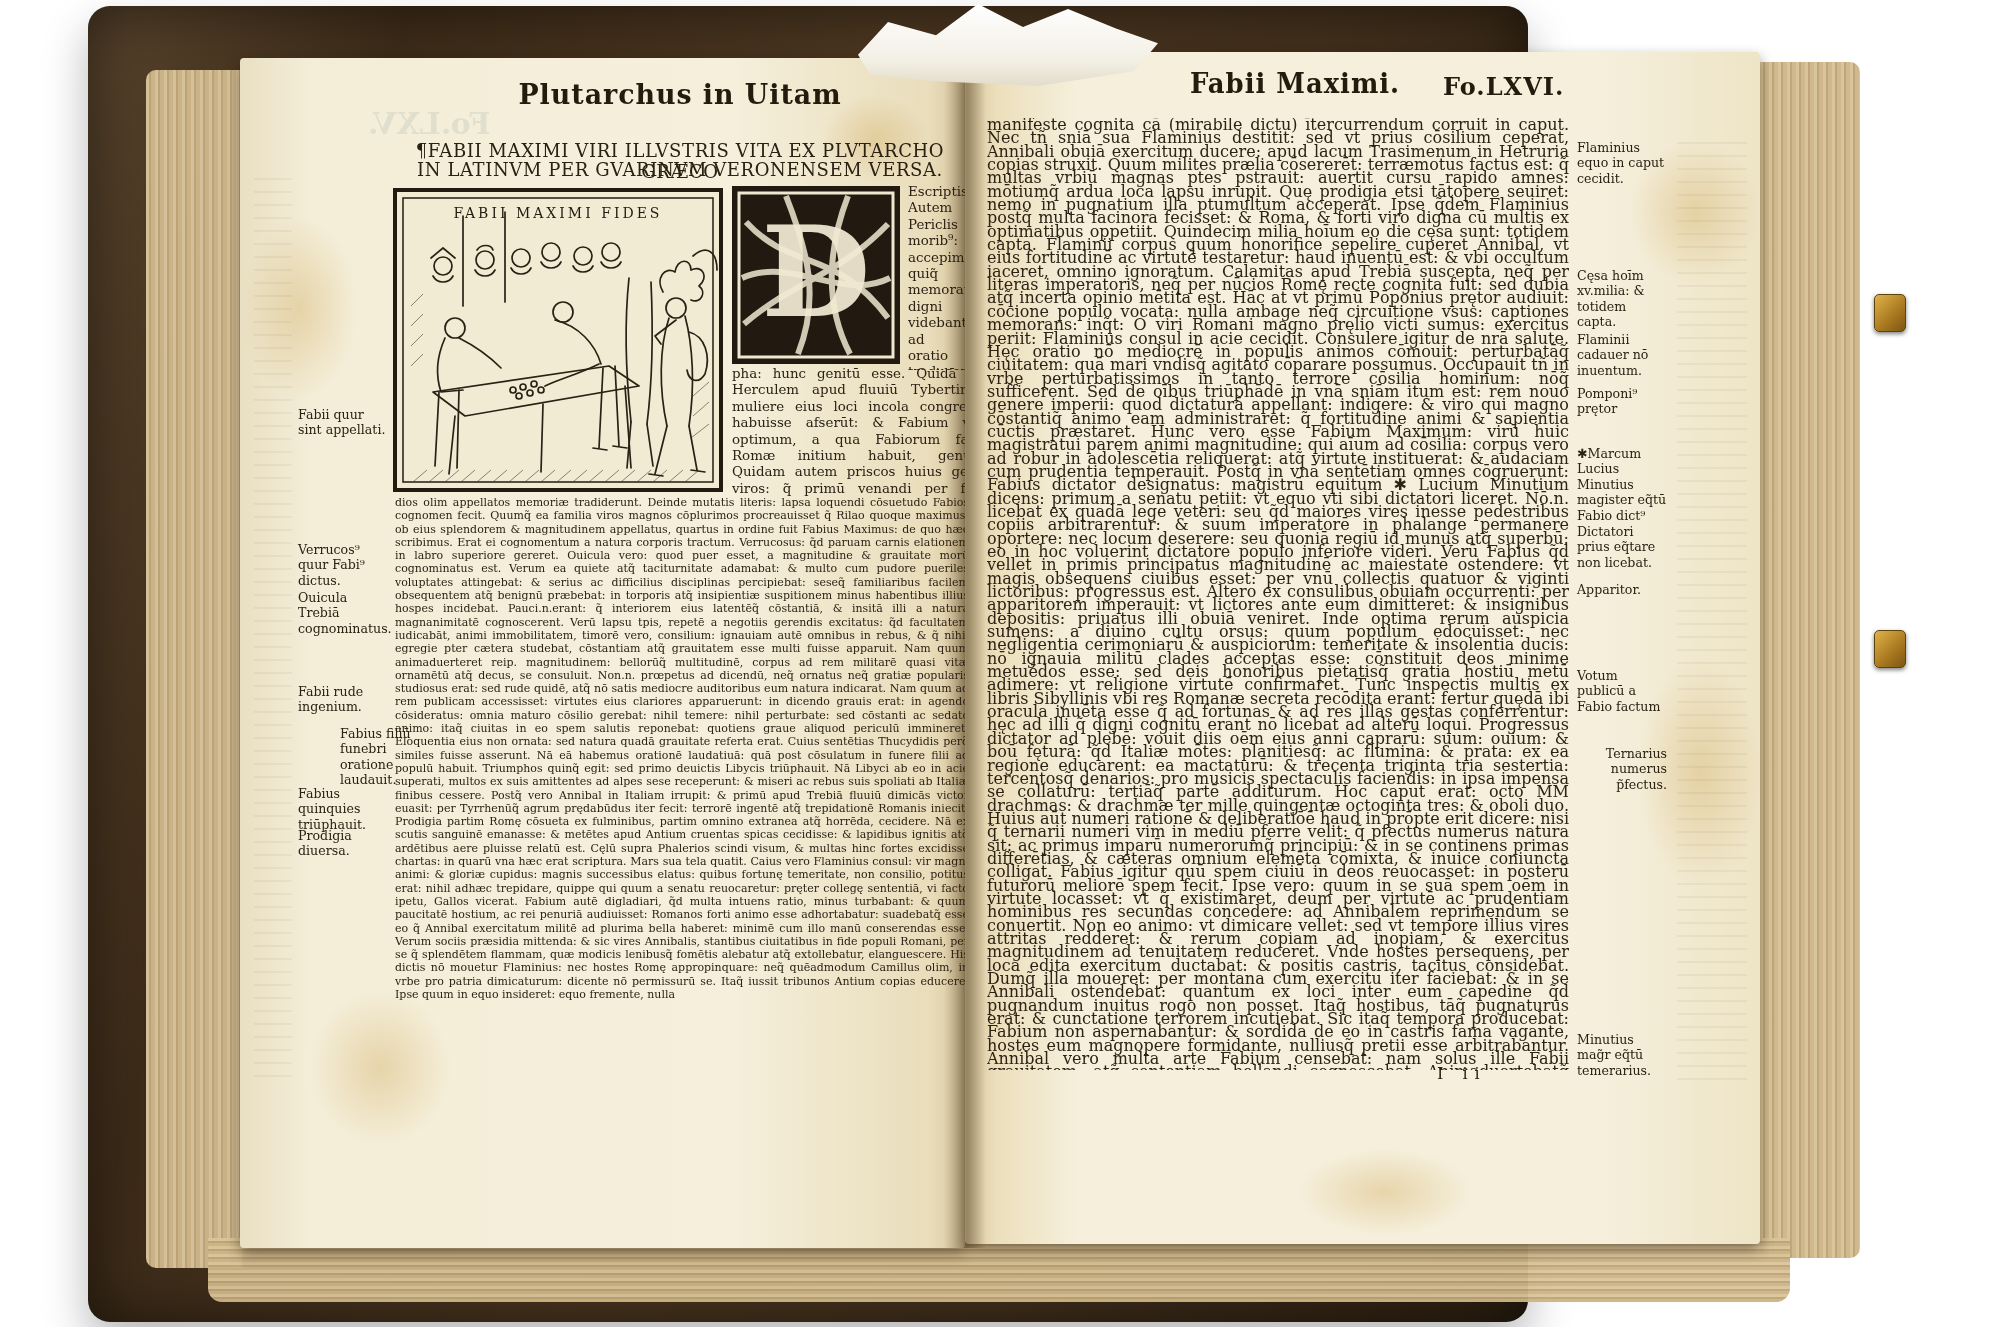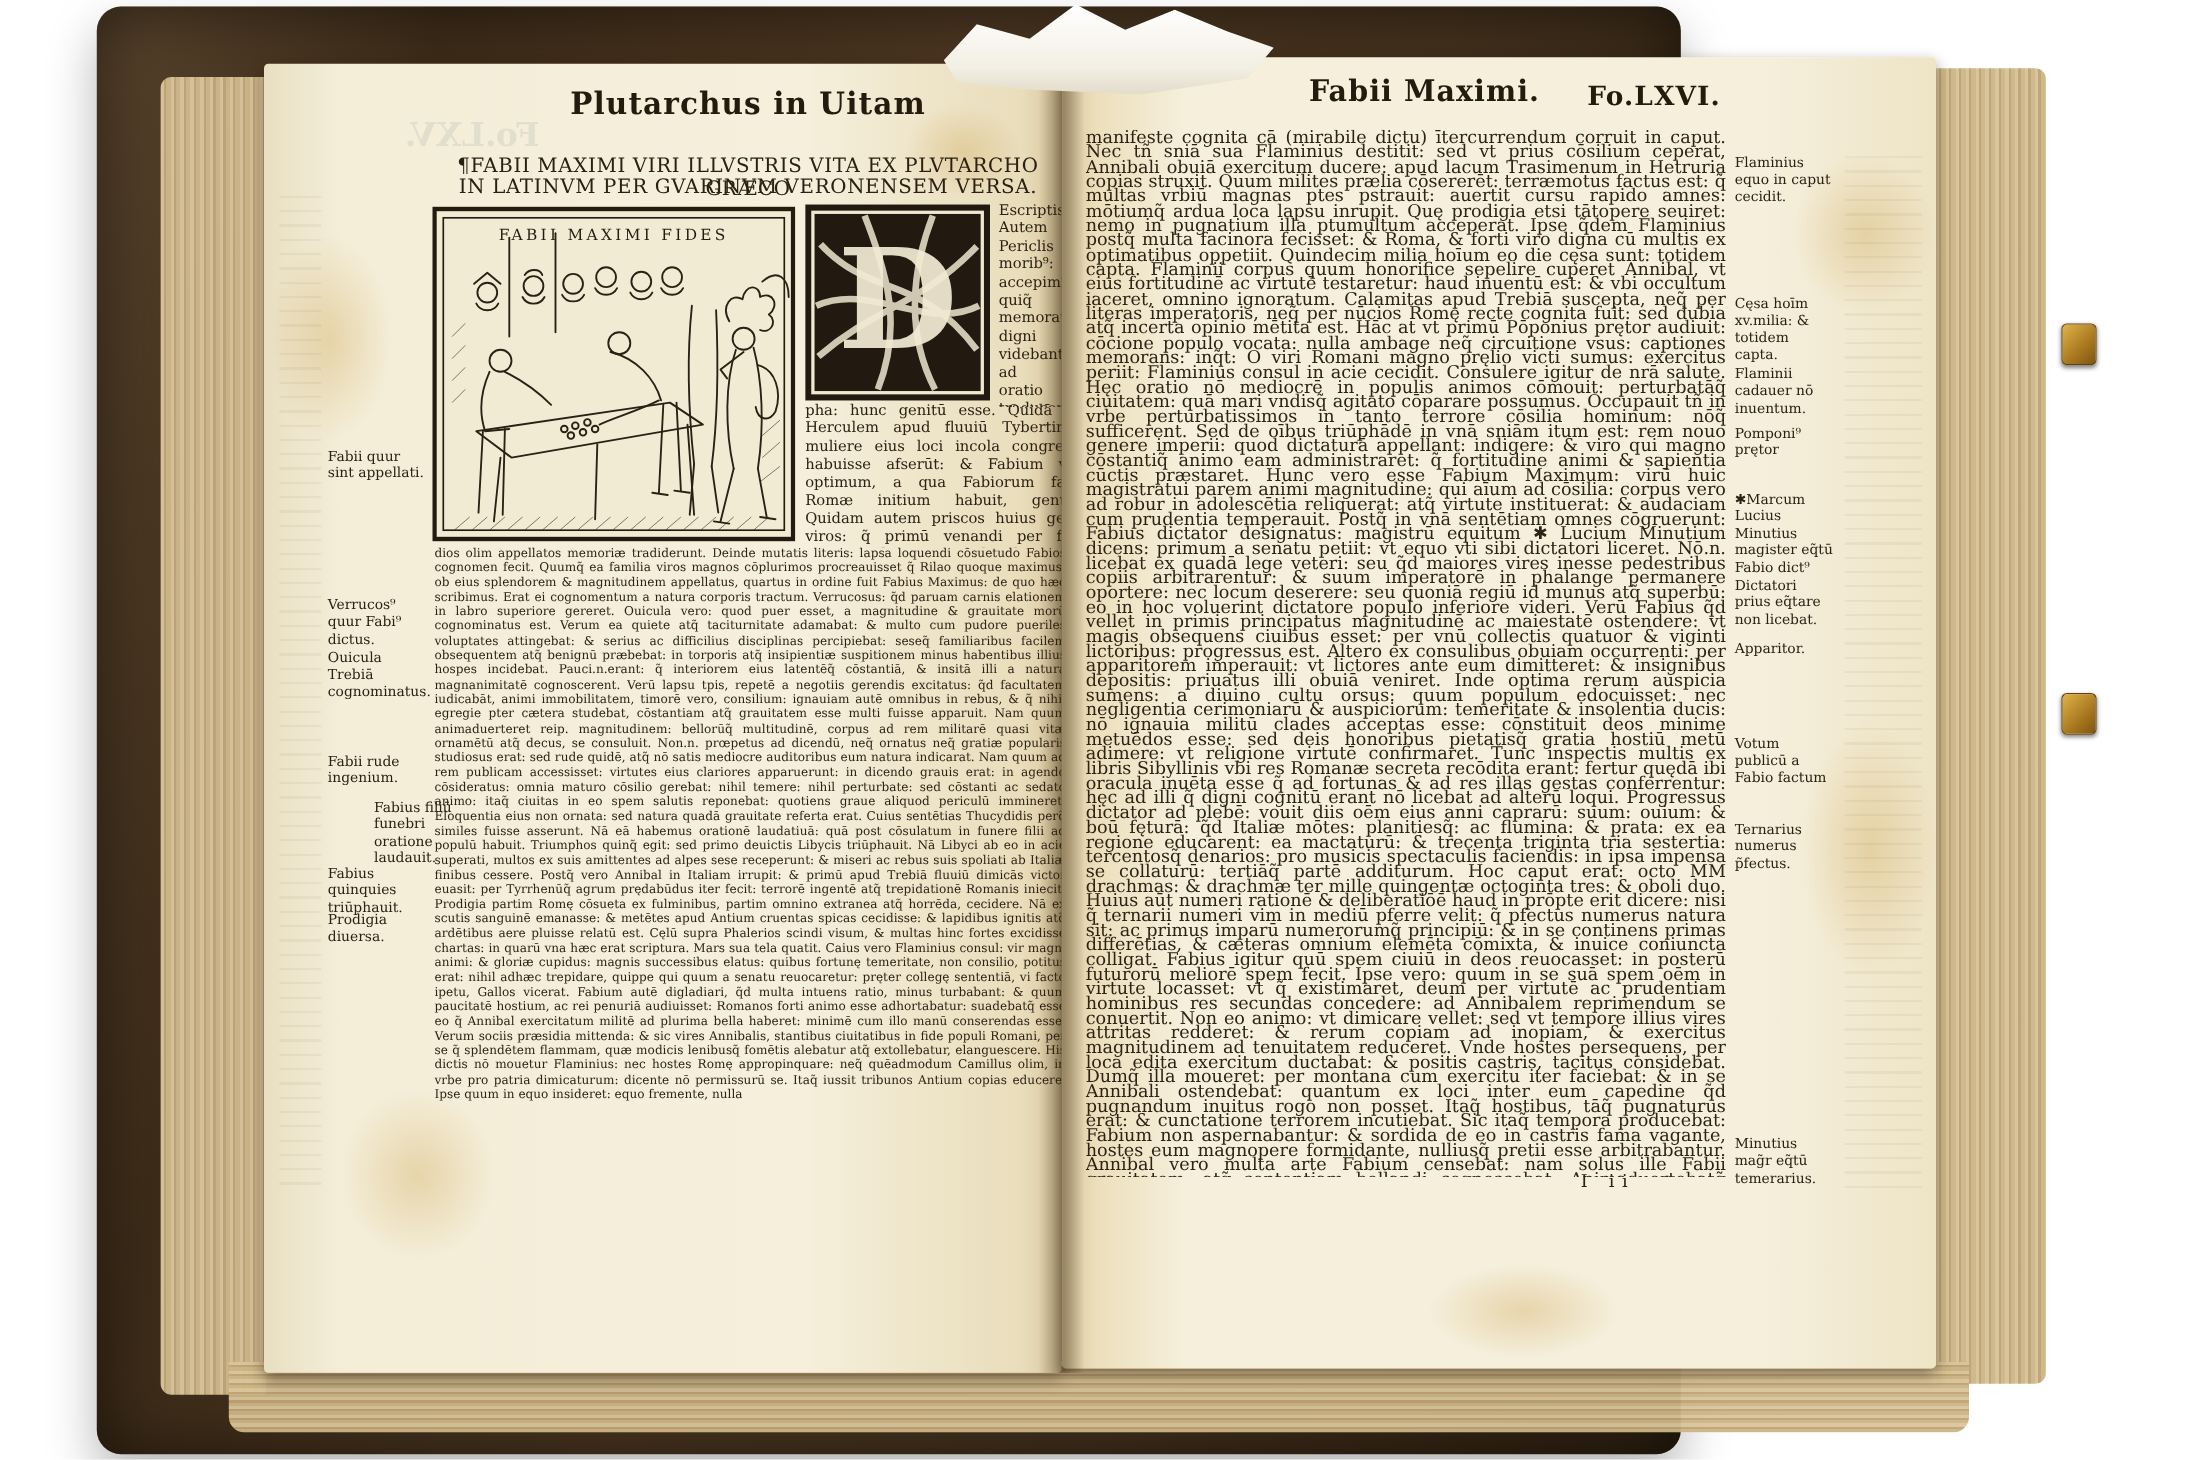--- a/index.html
+++ b/index.html
@@ -61,21 +61,21 @@
   .note{position:absolute;width:90px;font-size:12.6px;line-height:15.4px;color:#2b2114;}
   .lnote{left:58px;}
   #ln0{top:349px;} #ln1{top:484px;} #ln2{top:532px;} #ln3{top:626px;}
   #ln4{top:668px;margin-left:42px;} #ln5{top:728px;} #ln6{top:770px;}
   
   #rp-running{left:120px;top:16px;width:420px;text-align:center;font-size:27px;}
   #rp-folio{position:absolute;left:478px;top:20px;font-size:24px;font-weight:700;color:#241a0d;letter-spacing:1px;}
   #rp-body{left:22px;top:66px;width:582px;height:952px;font-size:16px;line-height:13.35px;}
   .rnote{left:612px;}
   #rn0{top:88px;} #rn1{top:216px;} #rn2{top:280px;} #rn3{top:334px;} #rn4{top:394px;}
-  #rn5{top:472px;} #rn6{top:530px;} #rn7{top:616px;} #rn8{top:694px;} #rn9{top:980px;}
+  #rn5{top:472px;} #rn6{top:530px;} #rn7{top:616px;} #rn8{top:694px;text-align:right;} #rn9{top:980px;}
   #rp-signature{position:absolute;left:472px;top:1012px;font-size:16px;letter-spacing:7px;color:#2b2114;}
 </style>
 </head>
 <body>
 
 <div id="stage">
   <div id="book">
 
     <div class="stack" id="stack-left"></div>
     <div class="stack" id="stack-right"></div>

